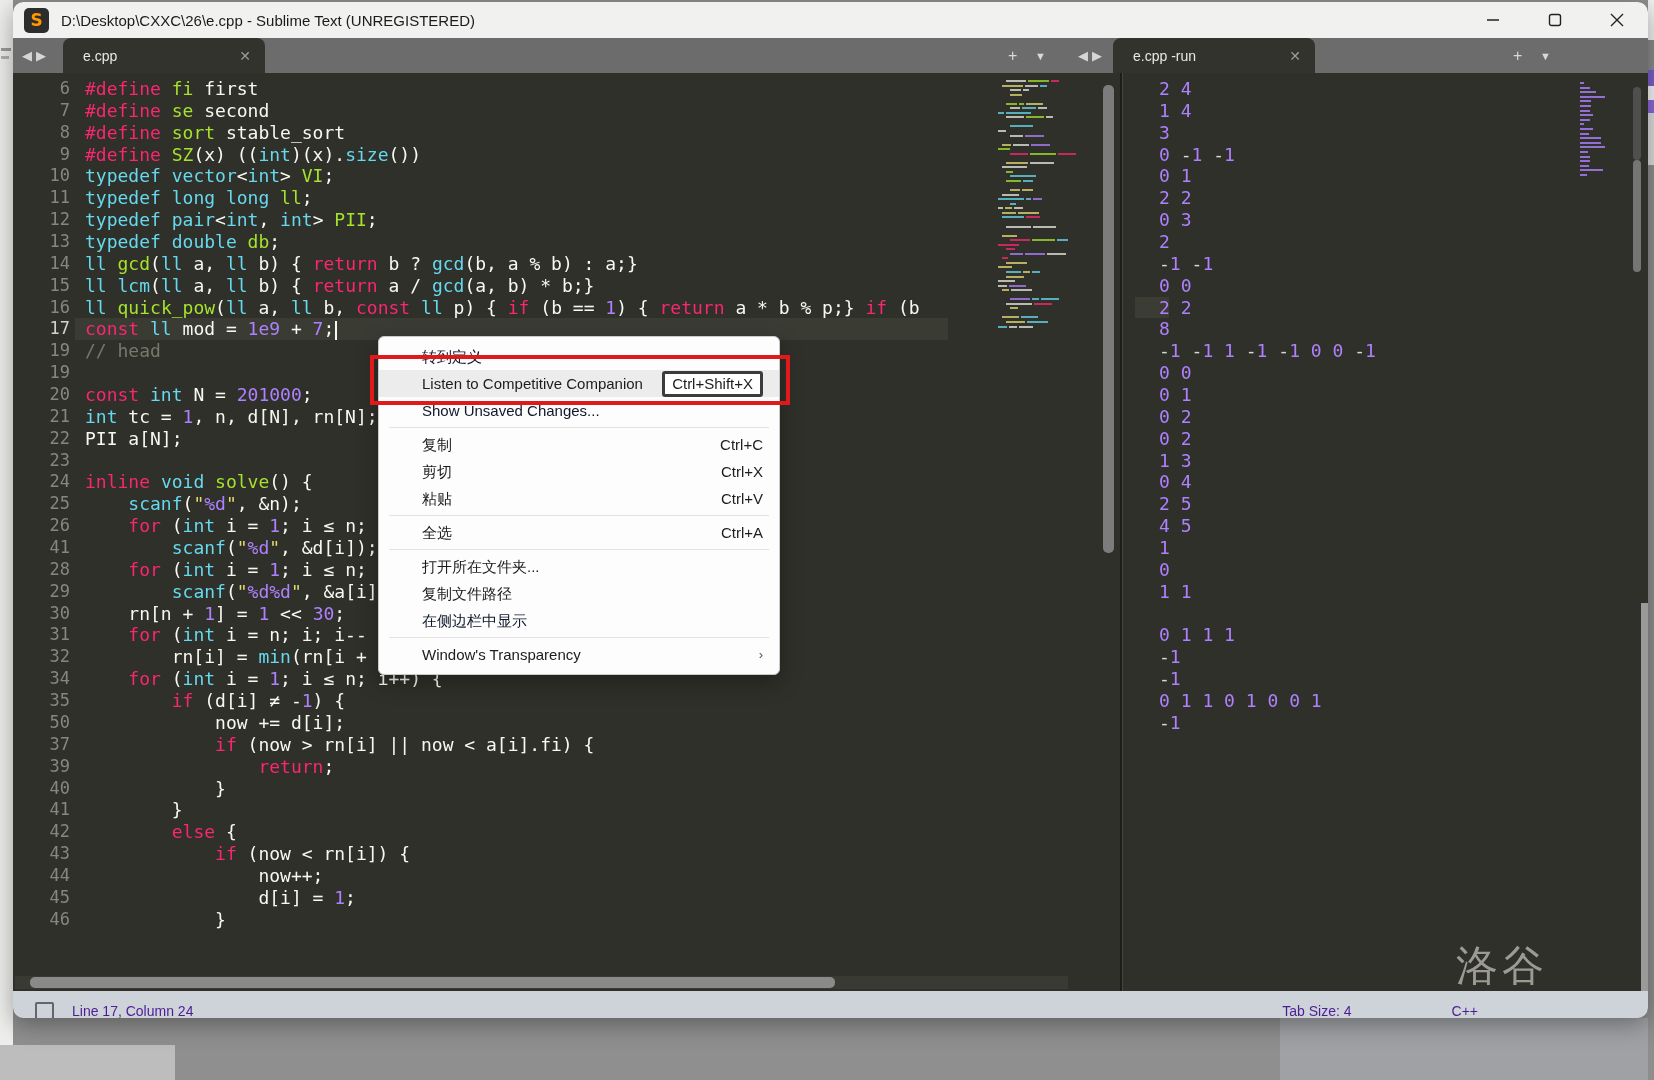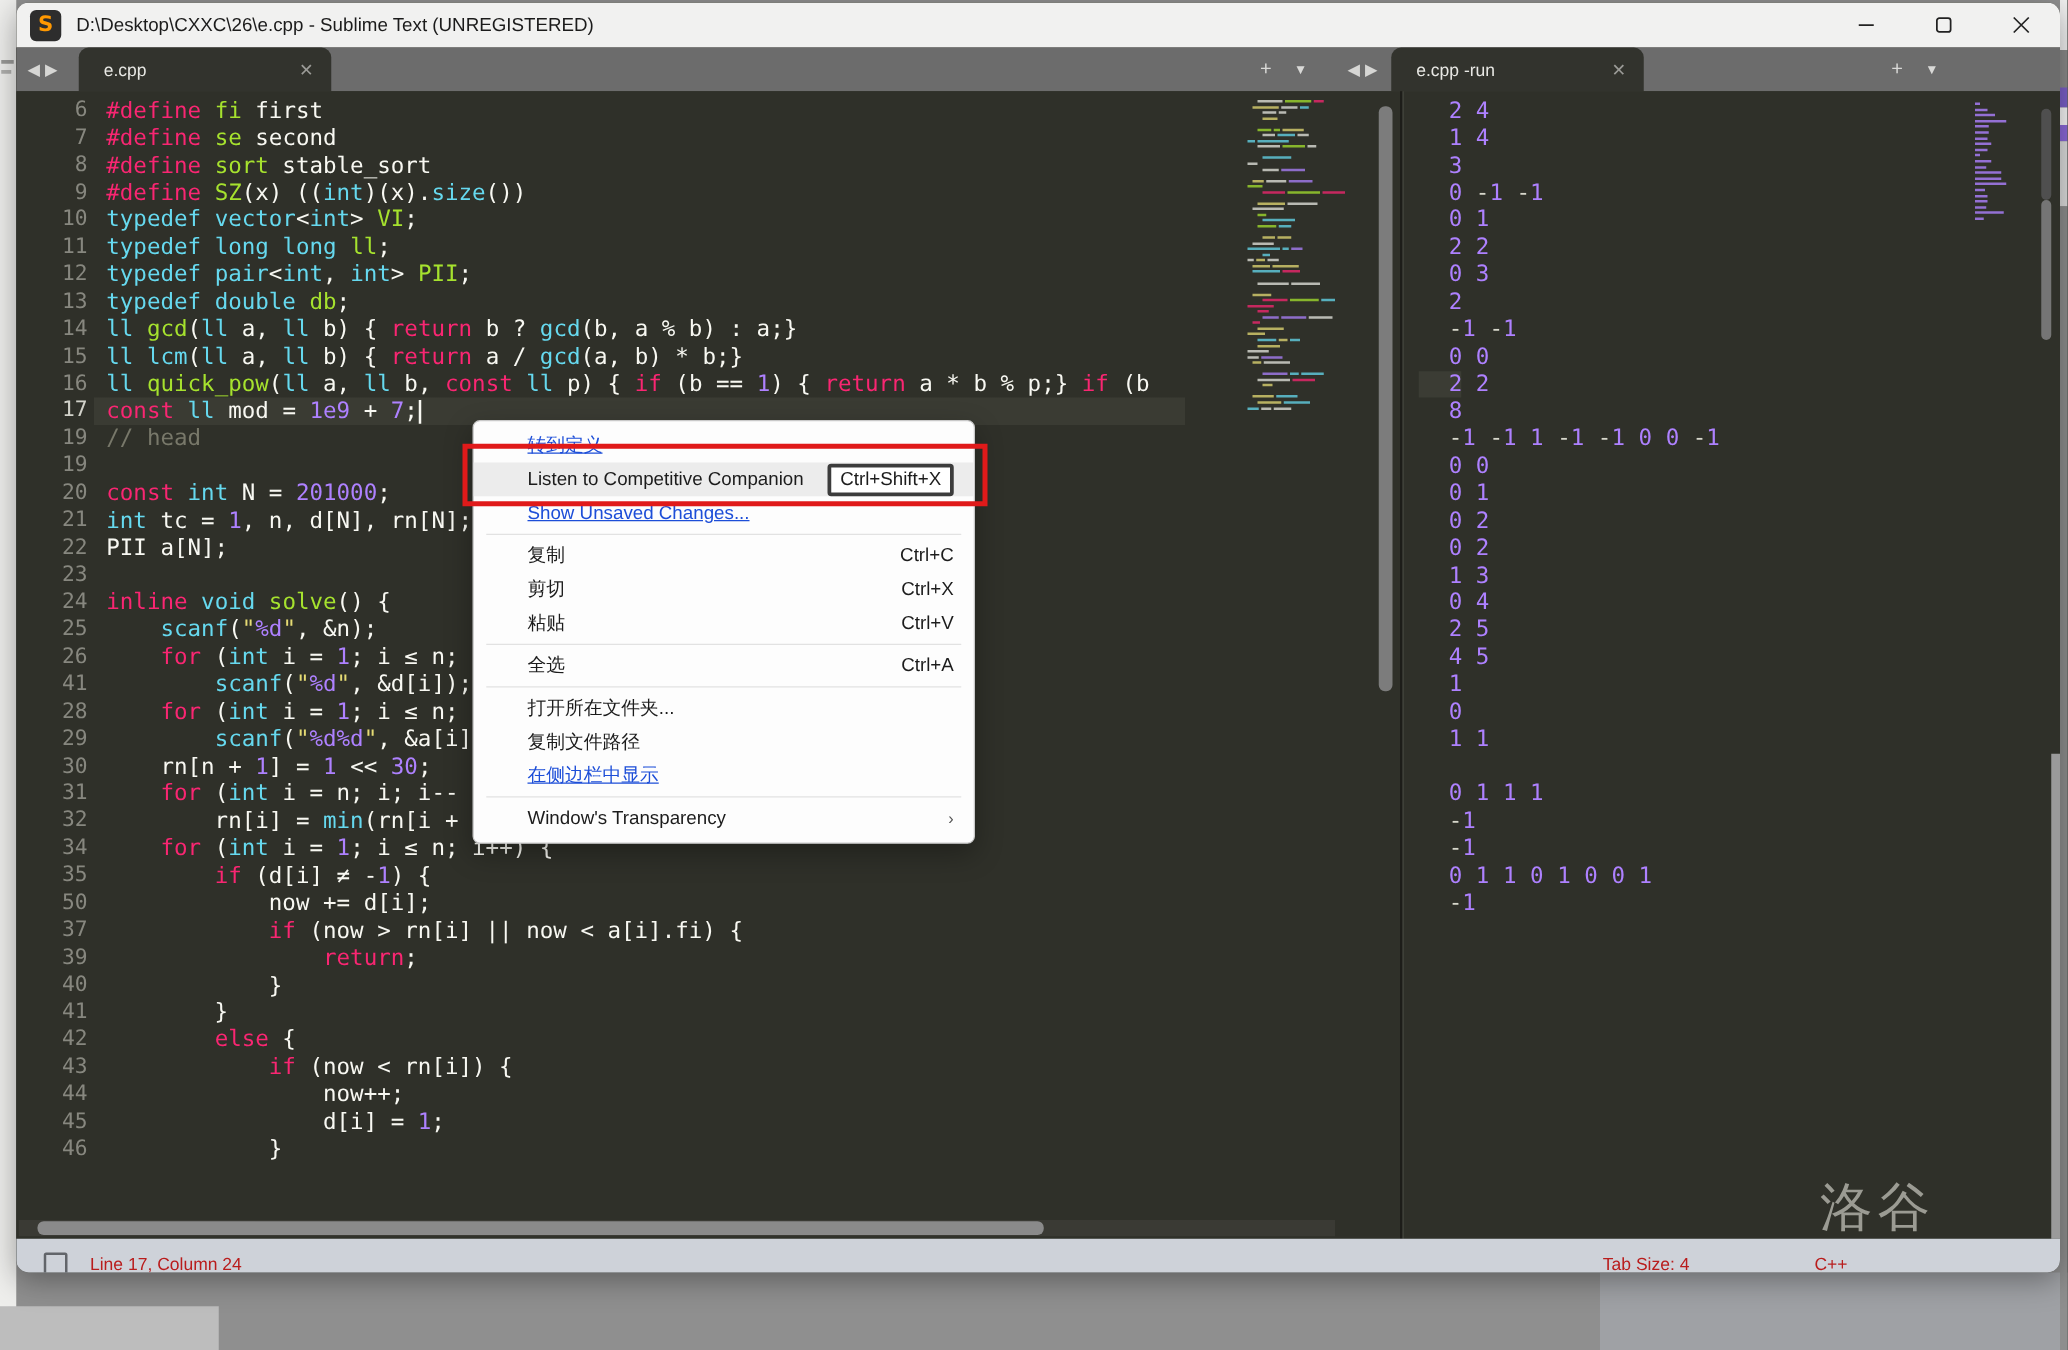--- a/index.html
+++ b/index.html
@@ -65,32 +65,32 @@
   .r-highlight{position:absolute;left:12px;top:223.6px;width:34px;height:21.86px;background:#3b3c34;}
   .mm-right{position:absolute;left:457px;top:9px;width:30px;}
   .mm-right .mm-row{margin-bottom:2.6px;}
   .vscroll-right-top{position:absolute;left:521px;top:14px;width:8px;border-radius:4px;}
   .watermark{position:absolute;left:333px;top:865px;font-size:42px;color:#9b9b93;letter-spacing:4px;}
   
   .hscroll-track{position:absolute;left:2px;top:903px;width:1053px;height:13px;background:#3a3a34;}
   .hscroll-thumb{position:absolute;left:17px;top:904px;width:805px;height:11px;background:#8a8a8a;border-radius:5px;}
   
   .statusbar{position:absolute;left:0;top:989px;width:100%;height:40px;background:#ced2d9;
-    display:flex;align-items:center;font-size:14px;color:#b91c1c;border-radius:0 0 10px 10px;}
+    display:flex;align-items:center;font-size:14px;color:#4c1d95;border-radius:0 0 10px 10px;}
   .sb-icon{width:15px;height:15px;border:2px solid #62656a;border-radius:2px;margin-left:22px;flex:none;}
   .sb-pos{margin-left:18px;}
   .sb-right{margin-left:auto;display:flex;align-items:center;}
   .sb-tabsize{margin-right:100px;}
   .sb-syntax{margin-right:170px;}
   
   .ctx-menu{position:absolute;left:378px;top:336px;width:400px;background:#fdfdfd;
     border:1px solid #c9c9c9;border-radius:6px;box-shadow:0 8px 22px rgba(0,0,0,.30);
     padding:6px 0;z-index:40;font-size:15px;color:#1c1c1c;}
   .ctx-item{height:27px;line-height:27px;display:flex;align-items:center;padding:0 16px 0 43px;}
-  .ctx-item.disabled{color:#1d4ed8;text-decoration:underline;}
+  .ctx-item.disabled{color:#0f172a;}
   .ctx-item.highlighted{background:#ececec;}
   .ctx-label{flex:none;}
   .ctx-shortcut{margin-left:auto;color:#1c1c1c;}
   .ctx-shortcut.boxed{border:3px solid #3c3c3c;border-radius:3px;padding:0 7px;line-height:20px;background:#fff;}
   .ctx-sep{height:1px;background:#e2e2e2;margin:3px 10px;}
   .ctx-sub-arrow{margin-left:auto;color:#555;font-size:13px;}
   
   .red-annotation{position:absolute;left:370px;top:355px;width:412px;height:42px;
     border:4px solid #e01a1a;z-index:60;pointer-events:none;}
 </style>

